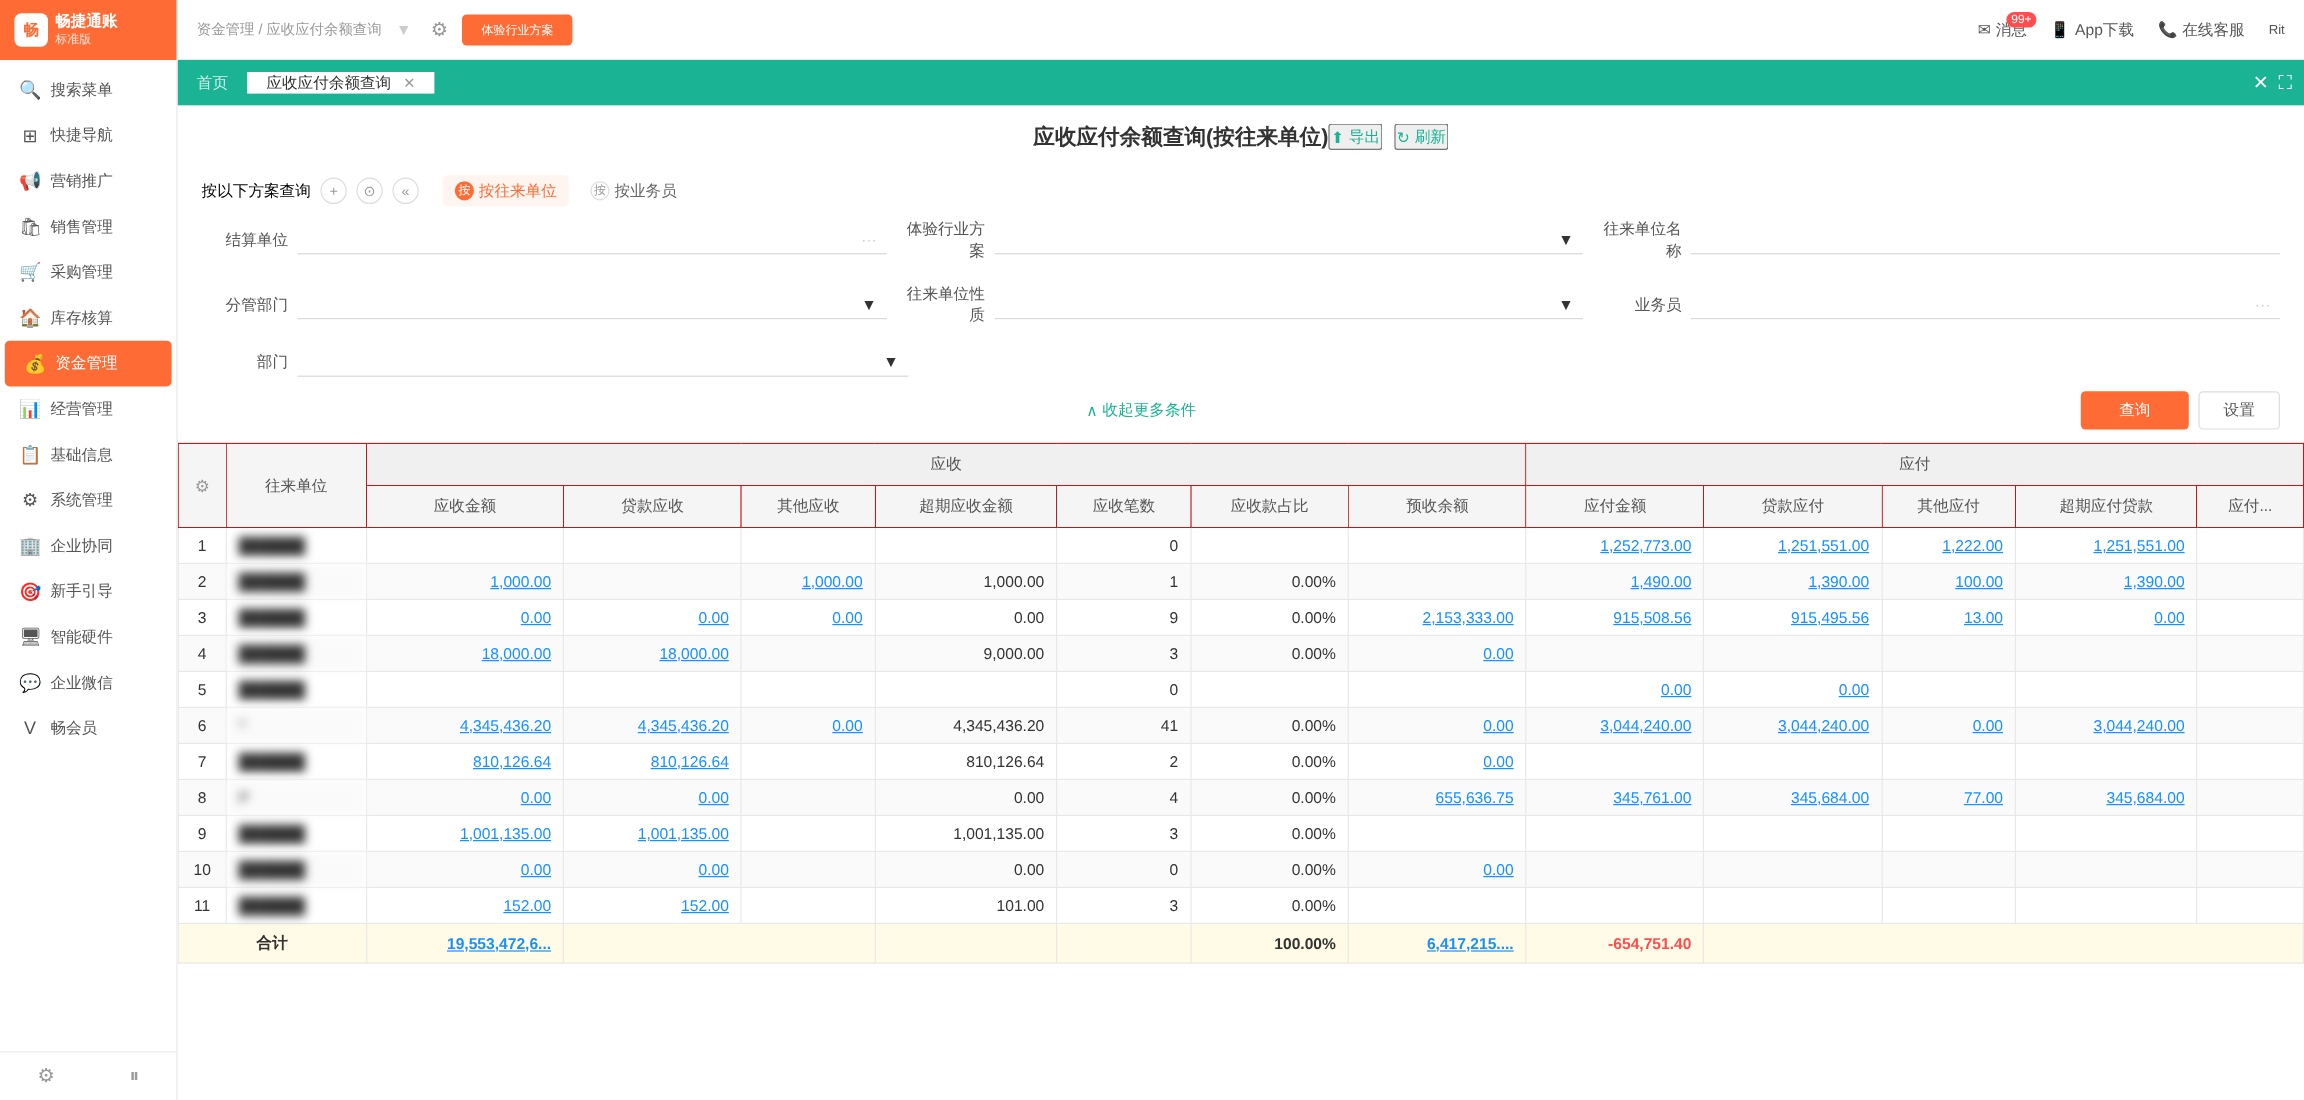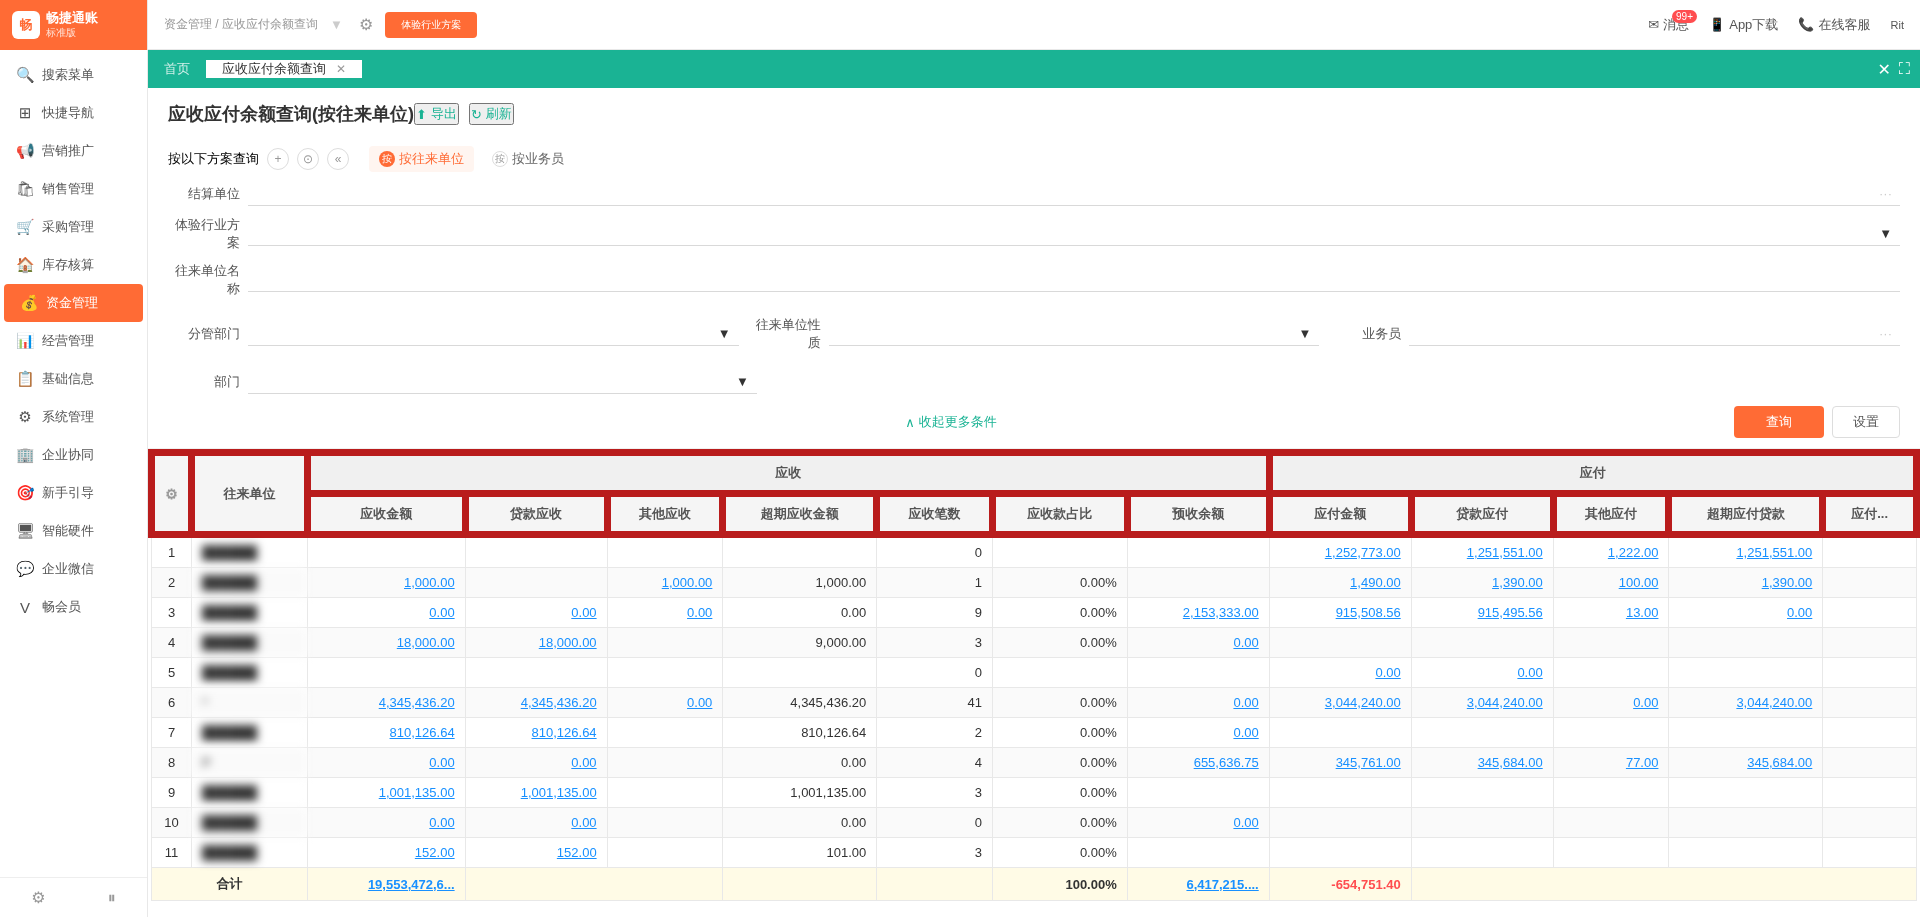--- a/index.html
+++ b/index.html
@@ -37,21 +37,21 @@
     .tab-item { display: flex; align-items: center; padding: 0 16px; cursor: pointer; color: rgba(255,255,255,0.8); gap: 6px; font-size: 13px; }
     .tab-item.active { background: #fff; color: #333; }
     .tab-close { color: #999; font-size: 12px; margin-left: 4px; }
     .tabbar-actions { margin-left: auto; display: flex; align-items: center; padding: 0 10px; gap: 8px; }
     .tabbar-action-btn { color: #fff; cursor: pointer; font-size: 16px; }
 
     
     .content { flex: 1; background: #fff; overflow: hidden; display: flex; flex-direction: column; }
 
     
-    .page-header { padding: 14px 20px 10px; display: flex; align-items: center; justify-content: flex-start; background: #fff; }
+    .page-header { padding: 14px 20px 10px; display: flex; align-items: center; justify-content: center; background: #fff; }
     .page-title { font-size: 18px; font-weight: bold; color: #333; }
     .page-actions { display: flex; gap: 10px; }
     .page-action-btn { display: flex; align-items: center; gap: 4px; color: #1ab394; cursor: pointer; font-size: 13px; }
 
     
     .filter-area { padding: 10px 20px; background: #fff; border-bottom: 1px solid #f0f0f0; }
     .filter-label-bar { display: flex; align-items: center; gap: 8px; margin-bottom: 10px; }
     .filter-icon-btn { width: 22px; height: 22px; border-radius: 50%; border: 1px solid #ddd; display: flex; align-items: center; justify-content: center; cursor: pointer; color: #999; font-size: 12px; }
     .filter-option { display: flex; align-items: center; gap: 4px; color: #ff6b35; cursor: pointer; background: #fff5f0; padding: 4px 10px; border-radius: 4px; }
     .filter-option-other { display: flex; align-items: center; gap: 4px; color: #666; cursor: pointer; padding: 4px 10px; }
@@ -61,21 +61,21 @@
     .filter-field-input { flex: 1; border: none; border-bottom: 1px solid #d9d9d9; padding: 4px 8px; outline: none; color: #333; font-size: 13px; background: transparent; }
     .filter-field-select { flex: 1; border: none; border-bottom: 1px solid #d9d9d9; padding: 4px 8px; outline: none; color: #333; font-size: 13px; background: transparent; display: flex; align-items: center; justify-content: space-between; cursor: pointer; }
     .filter-field-dots { color: #ccc; cursor: pointer; margin-left: 4px; }
     .collapse-btn { display: flex; align-items: center; gap: 4px; color: #1ab394; cursor: pointer; font-size: 13px; margin: 0 auto; }
     .btn-query { background: #ff6b35; color: #fff; border: none; padding: 7px 32px; border-radius: 4px; cursor: pointer; font-size: 13px; }
     .btn-setting { background: #fff; color: #555; border: 1px solid #ddd; padding: 6px 20px; border-radius: 4px; cursor: pointer; font-size: 13px; }
 
     
     .table-container { flex: 1; overflow: auto; padding: 0; }
     table { width: 100%; border-collapse: collapse; font-size: 12px; }
-    th { background: #f5f5f5; color: #555; padding: 8px 10px; text-align: center; border: 7px solid #b91c1c; white-space: nowrap; font-weight: bold; position: sticky; top: 0; z-index: 10; }
+    th { background: #f5f5f5; color: #555; padding: 8px 10px; text-align: center; border: 1px solid #b91c1c; white-space: nowrap; font-weight: normal; position: sticky; top: 0; z-index: 10; }
     td { padding: 7px 10px; border: 1px solid #e8e8e8; text-align: center; color: #333; white-space: nowrap; }
     .td-link { color: #1890ff; text-decoration: underline; cursor: pointer; }
     tr:nth-child(even) td { background: #fafafa; }
     .th-group { background: #f0f0f0; }
     .td-num { text-align: right; }
     .td-name { text-align: left; }
     .tfoot-row td { background: #fffbe6; font-weight: bold; }
     .td-blurred { filter: blur(4px); user-select: none; }
     .col-seq { width: 40px; }
     .settings-icon { color: #999; font-size: 14px; cursor: pointer; }
@@ -232,21 +232,21 @@
             <span>按往来单位</span>
           </div>
           <div class="filter-option-other">
             <span style="width:16px;height:16px;border:1px solid #ddd;border-radius:50%;display:inline-flex;align-items:center;justify-content:center;font-size:10px;color:#999;">按</span>
             <span>按业务员</span>
           </div>
         </div>
       </div>
       <div class="filter-fields">
 
-        <div style="display:flex; width:100%; gap:10px; margin-bottom:8px;flex-direction:column;">
+        <div style="display:flex; width:100%; gap:10px; margin-bottom:8px;">
           <div class="filter-field-group">
             <span class="filter-field-label">结算单位</span>
             <div class="filter-field-select">
               <span></span>
               <span class="filter-field-dots">···</span>
             </div>
           </div>
           <div class="filter-field-group">
             <span class="filter-field-label">体验行业方案</span>
             <div class="filter-field-select">

